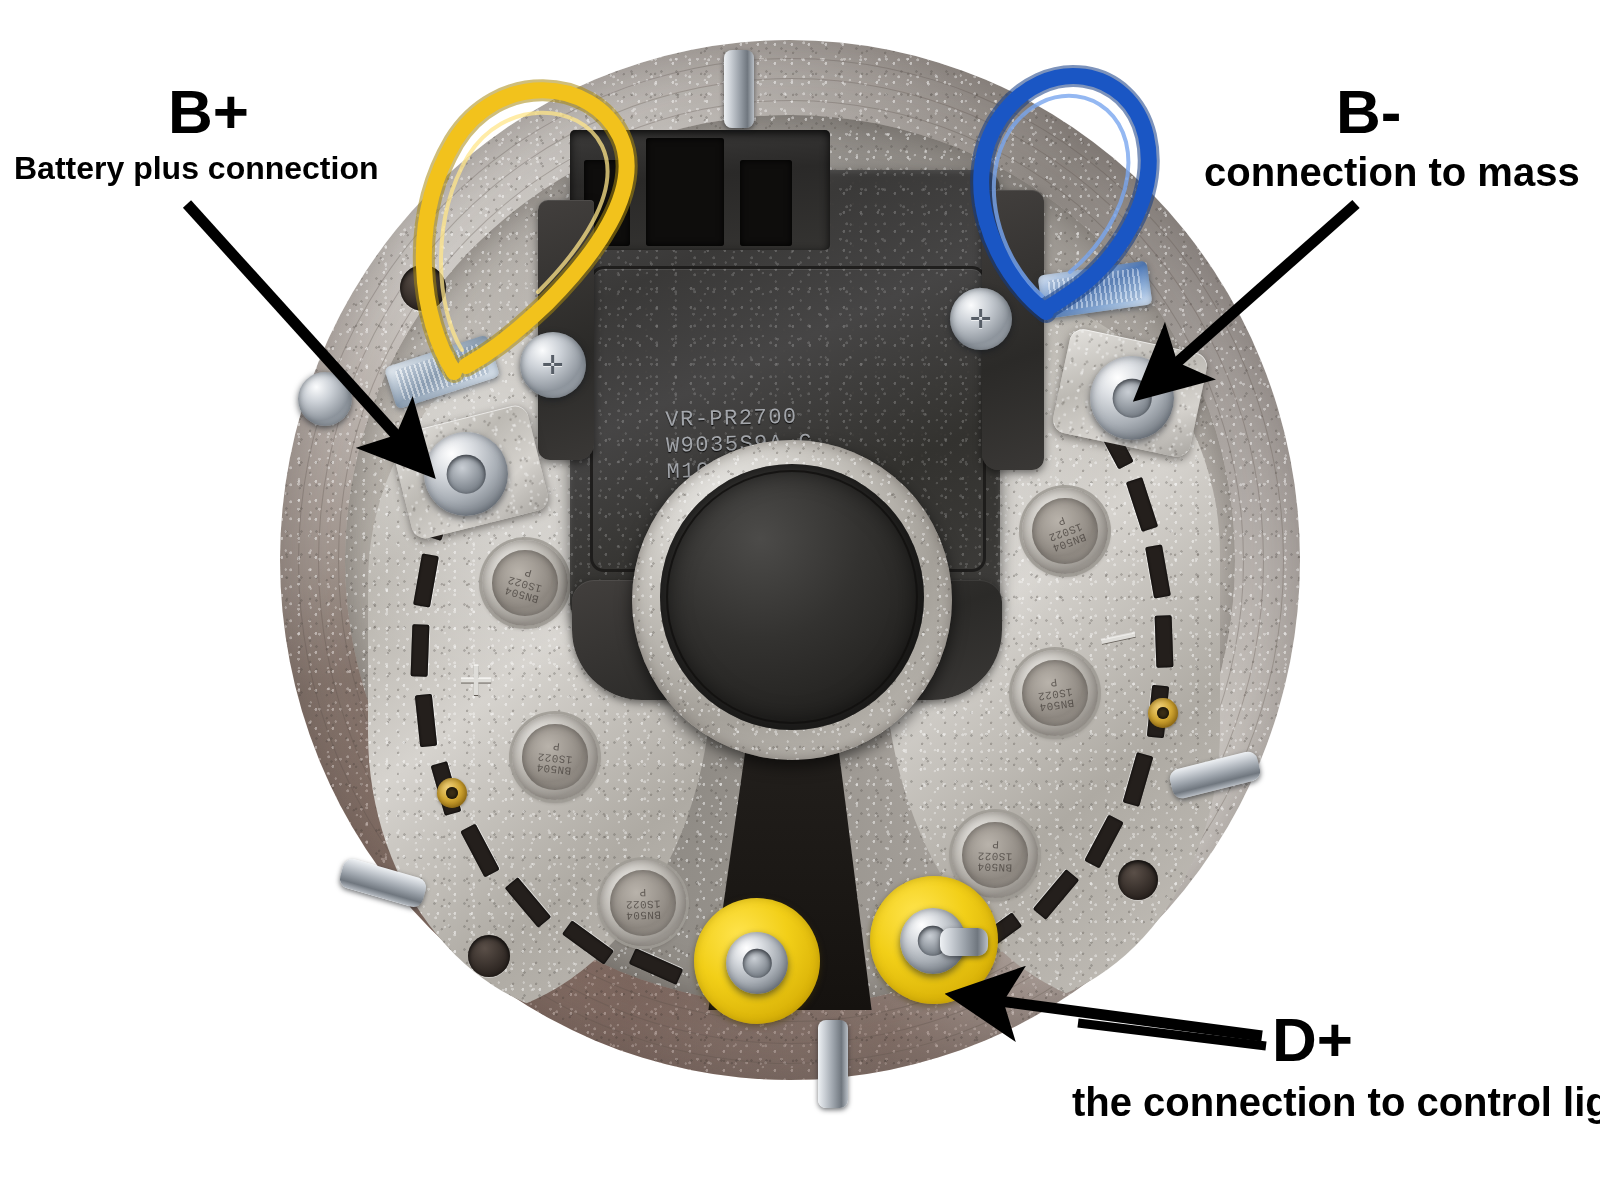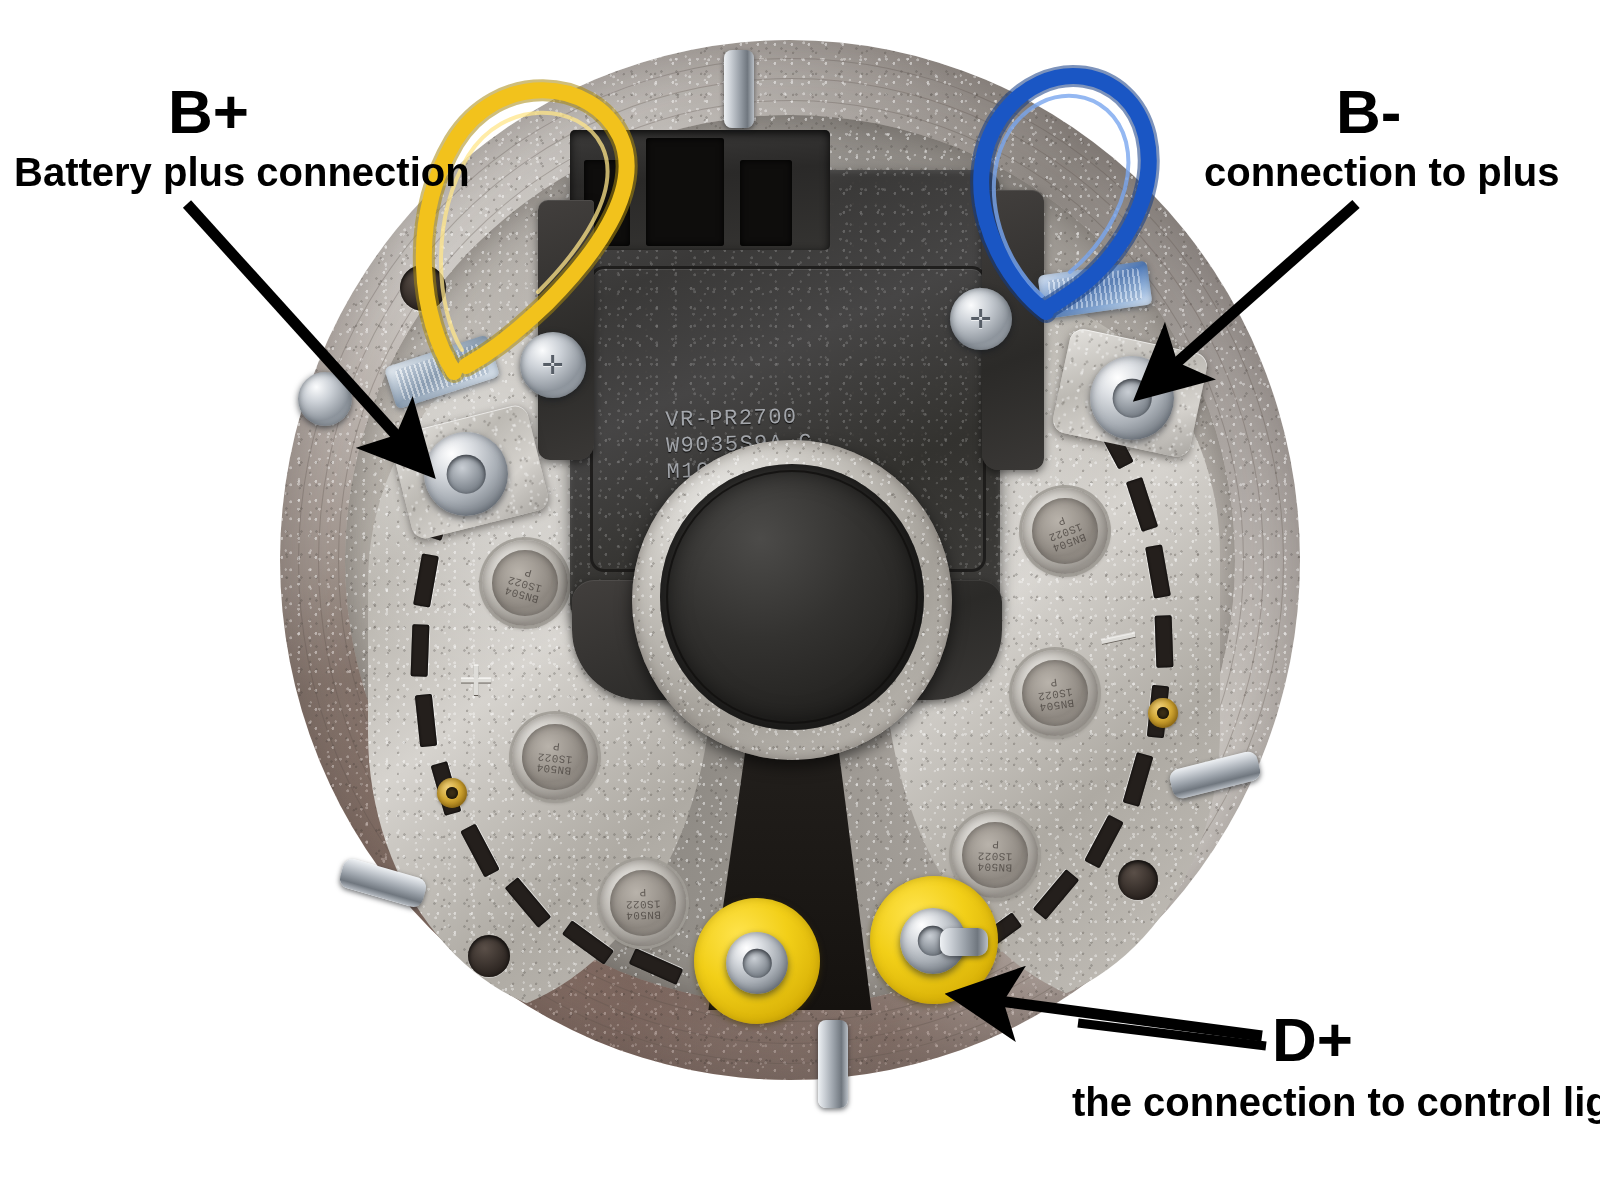--- a/index.html
+++ b/index.html
@@ -437,21 +437,21 @@
         <path d="M0,0 L7,3.5 L0,7 L1.6,3.5 Z" fill="#000"></path>
       </marker>
     </defs>
     <line x1="187" y1="204" x2="424" y2="466" stroke="#000" stroke-width="11" marker-end="url(#ah)"></line>
     <line x1="1356" y1="204" x2="1146" y2="390" stroke="#000" stroke-width="11" marker-end="url(#ah)"></line>
     <line x1="1262" y1="1036" x2="962" y2="996" stroke="#000" stroke-width="11" marker-end="url(#ah)"></line>
     <line x1="1078" y1="1023" x2="1266" y2="1046" stroke="#000" stroke-width="9"></line>
   </svg>
 
   <div class="ann ann-code" style="left:168px;top:76px;font-size:62px;">B+</div>
-  <div class="ann ann-desc" style="left:14px;top:150px;font-size:40px;">Battery plus connection</div>
+  <div class="ann ann-desc" style="left:14px;top:150px;font-size:32px;">Battery plus connection</div>
 
   <div class="ann ann-code" style="left:1336px;top:76px;font-size:62px;">B-</div>
-  <div class="ann ann-desc" style="left:1204px;top:150px;font-size:40px;">connection to plus</div>
+  <div class="ann ann-desc" style="left:1204px;top:150px;font-size:40px;">connection to mass</div>
 
   <div class="ann ann-code" style="left:1272px;top:1004px;font-size:62px;">D+</div>
   <div class="ann ann-desc" style="left:1072px;top:1080px;font-size:40px;">the connection to control light</div>
 
 </div>
 
 </body></html>

